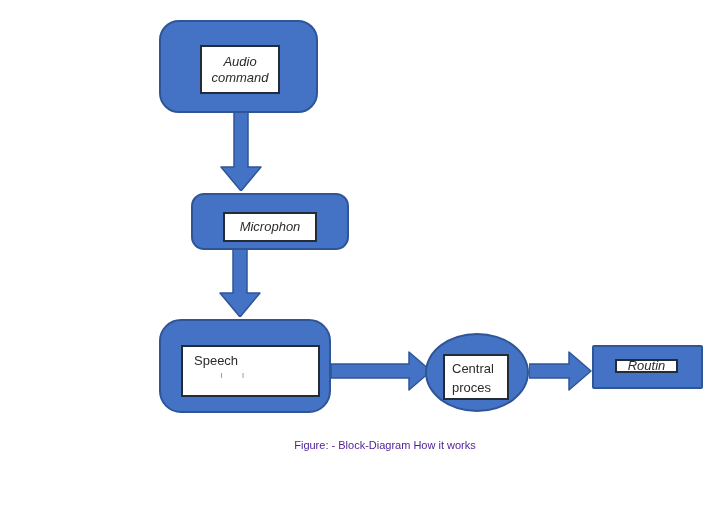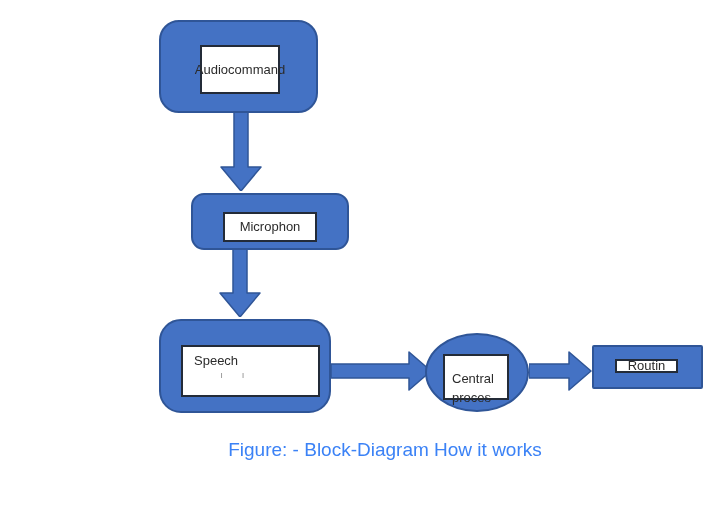--- a/index.html
+++ b/index.html
@@ -20,45 +20,47 @@
   .label-box {
     position: absolute;
     background: #ffffff;
     border: 2px solid #232B38;
     box-sizing: border-box;
     color: #2B2B2B;
     font-size: 13px;
   }
   .label-center {
     display: flex;
+    flex-direction: column;
     align-items: center;
     justify-content: center;
     text-align: center;
     line-height: 16px;
+    font-style: italic;
   }
   .label-left {
     text-align: left;
     line-height: 16px;
   }
   .arrow { position: absolute; }
   .arrow polygon {
     fill: #4472C4;
     stroke: #2F5597;
     stroke-width: 1.5;
     stroke-linejoin: round;
   }
   
   #audio-block   { left: 159px; top: 20px;  width: 159px; height: 93px; border-radius: 20px; }
   #audio-label   { left: 39px;  top: 23px;  width: 80px;  height: 49px; }
   #microphon-block { left: 162px; top: 193px; width: 158px; height: 57px; border-radius: 13px; margin-left: 29px; }
   #microphon-label { left: 30px;  top: 17px;  width: 94px;  height: 30px; }
   #speech-block  { left: 159px; top: 319px; width: 172px; height: 94px; border-radius: 22px; }
   #speech-label  { left: 20px;  top: 24px;  width: 139px; height: 52px; padding: 6px 0 12px 11px; }
   #central-ellipse { left: 425px; top: 333px; width: 104px; height: 79px; border-radius: 50%; }
-  #central-label { left: 16px;  top: 19px;  width: 66px;  height: 46px; padding: 13px 0 0 7px; line-height: 19px; }
+  #central-label { left: 16px;  top: 19px;  width: 66px;  height: 46px; padding: 3px 0 0 7px; line-height: 19px; }
   #routin-block  { left: 592px; top: 345px; width: 111px; height: 44px; border-radius: 2px; }
   #routin-label  { left: 21px;  top: 12px;  width: 63px;  height: 14px; }
   #arrow-1 { left: 219px; top: 112px; }
   #arrow-2 { left: 218px; top: 249px; }
   #arrow-3 { left: 331px; top: 351px; }
   #arrow-4 { left: 529px; top: 351px; }
   .clipped-marks {
     font-size: 6px;
     line-height: 6px;
     letter-spacing: 9px;
@@ -67,22 +69,22 @@
     color: #3A3A3A;
     height: 6px;
     overflow: hidden;
   }
   .caption {
     position: absolute;
     left: 50px;
     top: 439px;
     width: 670px;
     text-align: center;
-    font-size: 19px;
-    color: #3b82f6;
+    font-size: 11px;
+    color: #4c1d95;
   }
 </style>
 </head>
 <body>
 
 <div class="canvas">
 
   <svg class="arrow" id="arrow-1" width="44" height="79" viewBox="0 0 44 79">
     <polygon points="15,0 29,0 29,55 42,55 22,79 2,55 15,55"></polygon>
   </svg>

